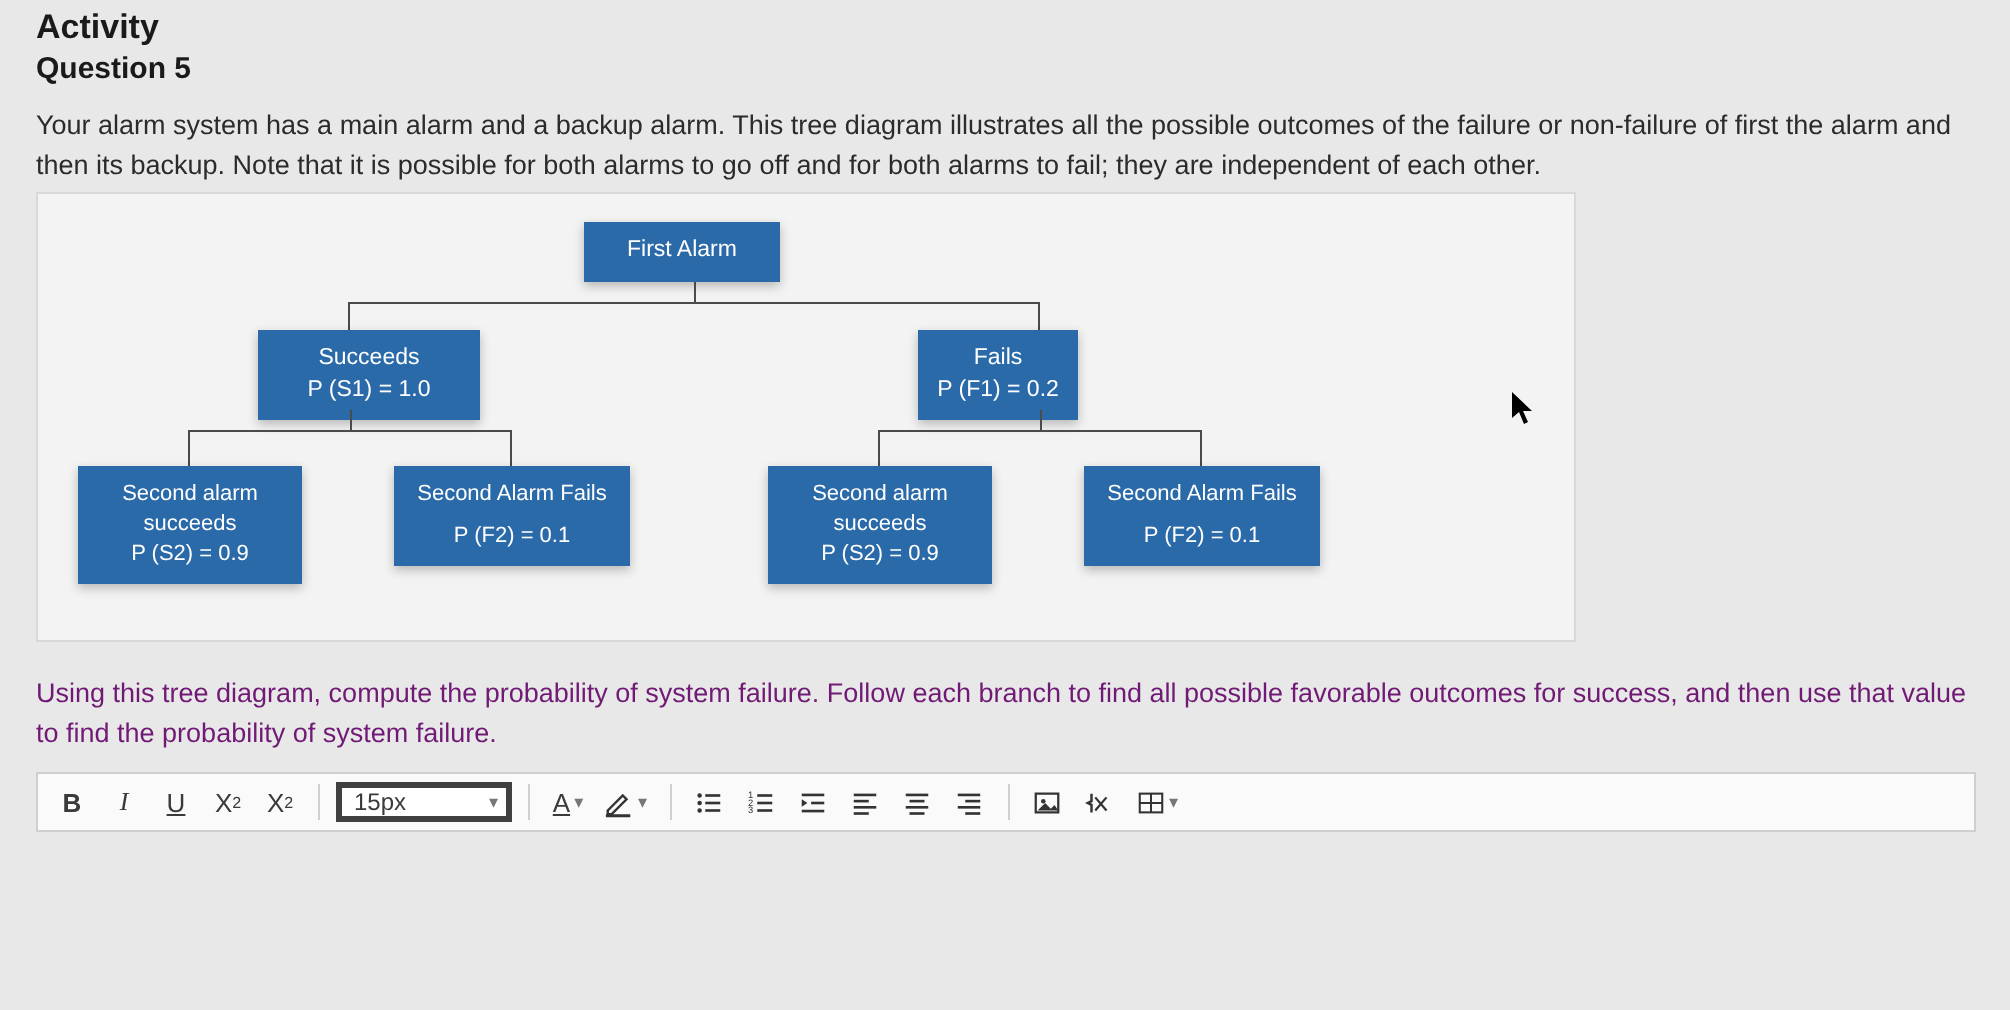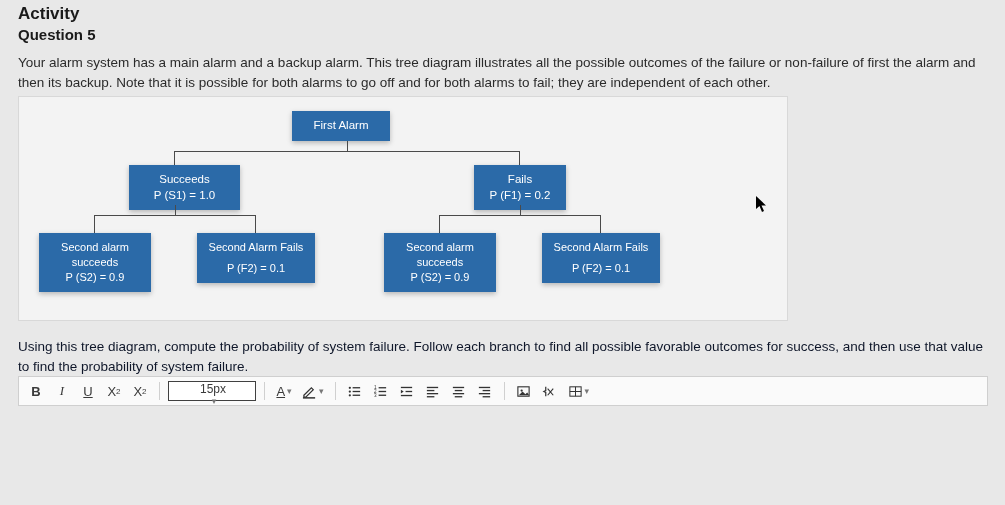--- a/index.html
+++ b/index.html
@@ -48,22 +48,23 @@
       line-height: 1.35;
     }
     .node.small { font-size: 11px; }
     
     .hline, .vline { position: absolute; background: #4a4a4a; }
     .hline { height: 1px; }
     .vline { width: 1px; }
     .instructions {
       font-size: 13.5px;
       line-height: 1.45;
-      color: #0f172a;
+      color: #701a75;
       margin-top: 16px;
+      margin-bottom: 10px;
     }
     
     .toolbar {
       width: 970px;
       height: 30px;
       border: 1px solid #cfcfcf;
       background: #fafafa;
       display: flex;
       align-items: center;
       gap: 4px;
@@ -78,28 +79,27 @@
       align-items: center;
       justify-content: center;
       cursor: pointer;
       border-radius: 2px;
       padding: 0 3px;
     }
     .tb-sep { width: 1px; height: 18px; background: #d0d0d0; margin: 0 4px; }
     .tb-font {
       width: 88px;
       height: 20px;
-      border: 1px solid #404040;
+      border: 3px solid #404040;
       background: #fff;
       font-size: 12px;
       display: flex;
       align-items: center;
       justify-content: space-between;
       padding: 0 4px 0 6px;
-      flex-direction: column;
     }
     .chev { font-size: 9px; color: #777; margin-left: 2px; }
     .svg-icon { width: 15px; height: 15px; display: block; }
     .cursor-arrow {
       position: absolute;
       left: 755px;
       top: 195px;
       width: 14px;
       height: 18px;
     }
@@ -120,21 +120,21 @@
   <div class="vline" style="left:328px; top:44px; height:10px;"></div>
   <div class="hline" style="left:155px; top:54px; width:346px;"></div>
   <div class="vline" style="left:155px; top:54px; height:14px;"></div>
   <div class="vline" style="left:500px; top:54px; height:14px;"></div>
 
   <div class="node" style="left:110px; top:68px; width:111px;">
     <div>Succeeds</div>
     <div>P (S1) = 1.0</div>
   </div>
 
-  <div class="node" style="left:455px; top:68px; width:92px;">
+  <div class="node" style="left:440px; top:68px; width:80px;">
     <div>Fails</div>
     <div>P (F1) = 0.2</div>
   </div>
 
   <div class="vline" style="left:156px; top:108px; height:10px;"></div>
   <div class="hline" style="left:75px;  top:118px; width:162px;"></div>
   <div class="vline" style="left:75px;  top:118px; height:18px;"></div>
   <div class="vline" style="left:236px; top:118px; height:18px;"></div>
 
   <div class="vline" style="left:501px; top:108px; height:10px;"></div>

